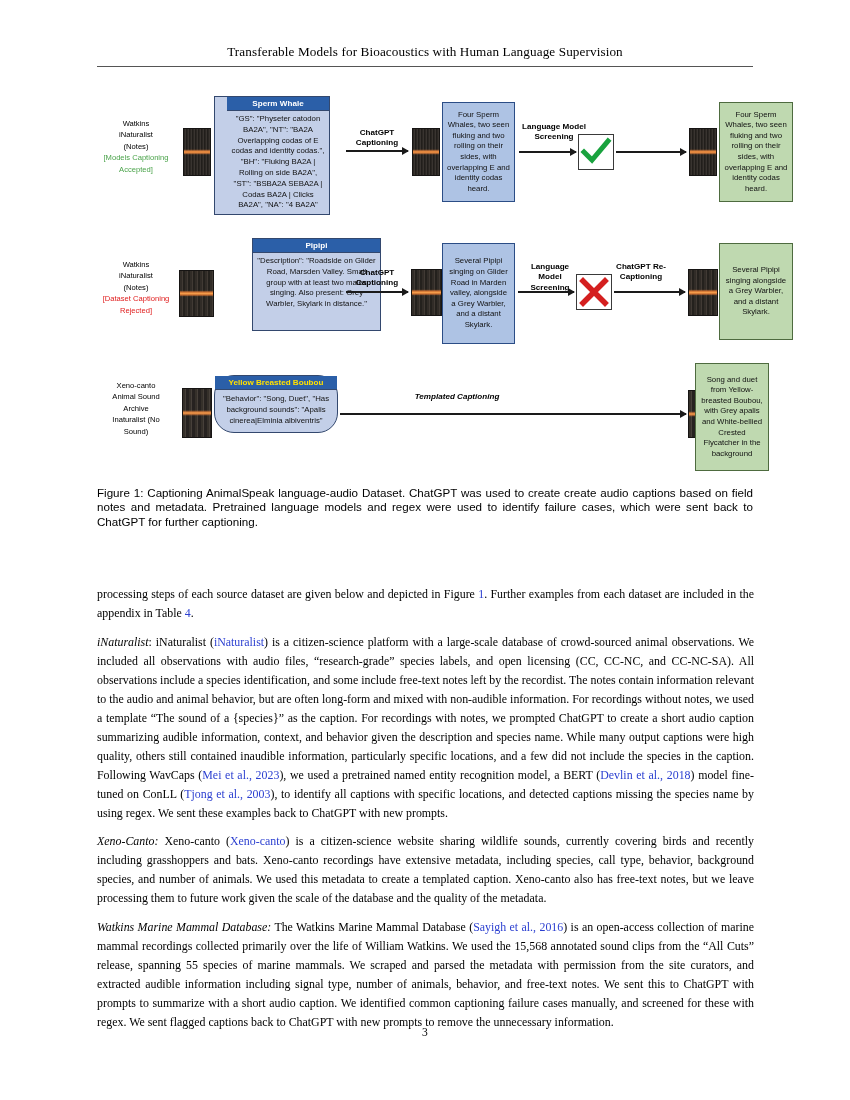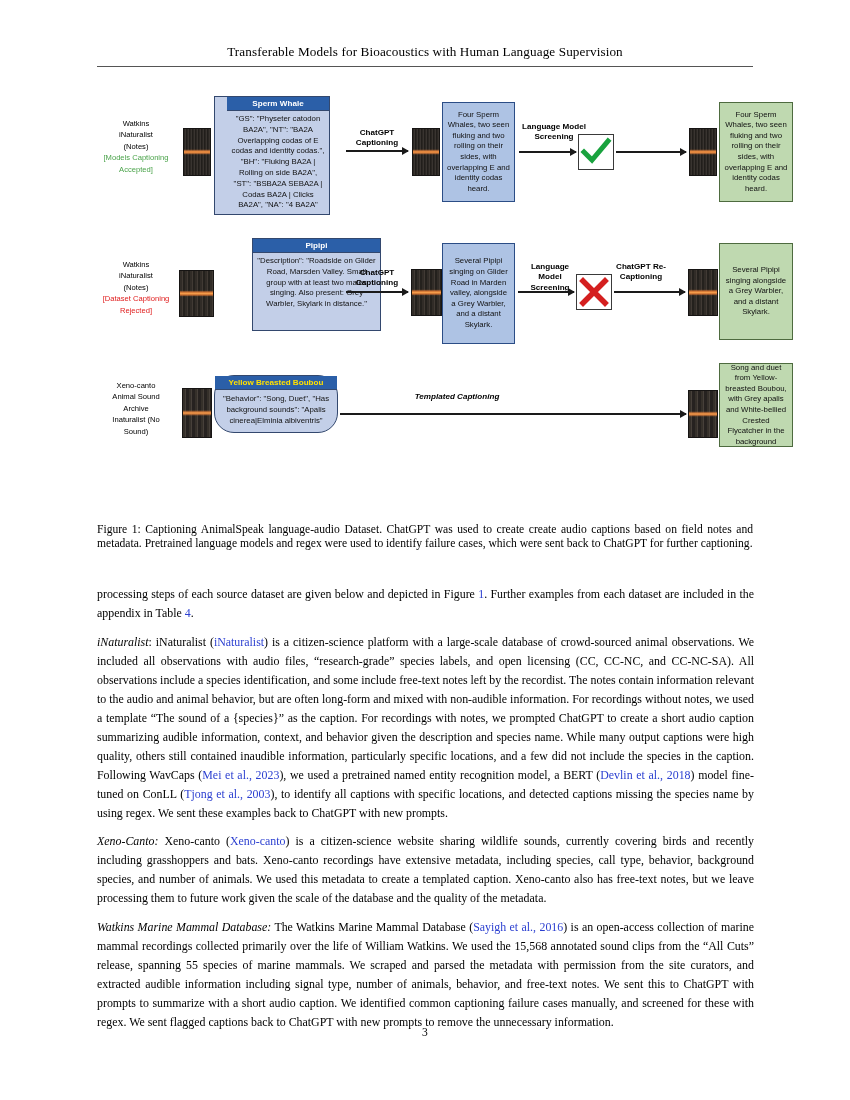--- a/index.html
+++ b/index.html
@@ -184,24 +184,24 @@
     height: 36px;
     background: #ffffff;
     border: 1px solid #3a3a3a;
     box-sizing: border-box;
   }
   .verdict svg { display: block; }
 
   
   .fig-caption {
     position: absolute;
-    top: 523px;
+    top: 486px;
     left: 97px;
     width: 656px;
-    font-family: Liberation Serif, serif;
+    font-family: Liberation Sans, sans-serif;
     font-size: 11.6px;
     line-height: 14.4px;
     text-align: justify;
   }
 
   .body-col {
     position: absolute;
     top: 585px;
     left: 97px;
     width: 657px;
@@ -326,21 +326,21 @@
     <div class="meta-card" style="left:117px; top:7px; width:124px;border-radius:20px;">
       <div class="meta-title yellow">Yellow Breasted Boubou</div>
       <div class="meta-body" style="padding:4px 4px 6px 4px;">"Behavior": "Song, Duet", "Has background sounds": "Apalis cinerea|Elminia albiventris"</div>
     </div>
 
     <div class="arrow-label" style="left:305px; top:24px; width:110px;font-style:italic;">Templated Captioning</div>
     <div class="arrow" style="left:243px; top:45px; width:346px;"></div>
 
     <div class="spec tall" style="left:591px; top:22px; width:28px; height:46px;"></div>
 
-    <div class="cap-box cap-green" style="left:622px; top:-5px; width:74px; height:84px;">Song and duet from Yellow-breasted Boubou, with Grey apalis and White-bellied Crested Flycatcher in the background</div>
+    <div class="cap-box cap-green" style="left:598px; top:-5px; width:74px; height:108px;">Song and duet from Yellow-breasted Boubou, with Grey apalis and White-bellied Crested Flycatcher in the background</div>
   </div>
 </div>
 
 <div class="fig-caption">Figure 1: Captioning AnimalSpeak language-audio Dataset. ChatGPT was used to create create audio captions based on field notes and metadata. Pretrained language models and regex were used to identify failure cases, which were sent back to ChatGPT for further captioning.</div>
 
 <div class="body-col">
 
   <p><span>processing steps of each source dataset are given below and depicted in Figure </span><span class="lnk">1</span><span>. Further examples from each dataset are included in the appendix in Table </span><span class="lnk">4</span><span>.</span></p>
 
   <p><span class="it">iNaturalist</span><span>: iNaturalist (</span><span class="lnk">iNaturalist</span><span>) is a citizen-science platform with a large-scale database of crowd-sourced animal observations. We included all observations with audio files, “research-grade” species labels, and open licensing (CC, CC-NC, and CC-NC-SA). All observations include a species identification, and some include free-text notes left by the recordist. The notes contain information relevant to the audio and animal behavior, but are often long-form and mixed with non-audible information. For recordings without notes, we used a template “The sound of a {species}” as the caption. For recordings with notes, we prompted ChatGPT to create a short audio caption summarizing audible information, context, and behavior given the description and species name. While many output captions were high quality, others still contained inaudible information, particularly specific locations, and a few did not include the species in the caption. Following WavCaps (</span><span class="lnk">Mei et al., 2023</span><span>), we used a pretrained named entity recognition model, a BERT (</span><span class="lnk">Devlin et al., 2018</span><span>) model fine-tuned on ConLL (</span><span class="lnk">Tjong et al., 2003</span><span>), to identify all captions with specific locations, and detected captions missing the species name by using regex. We sent these examples back to ChatGPT with new prompts.</span></p>

